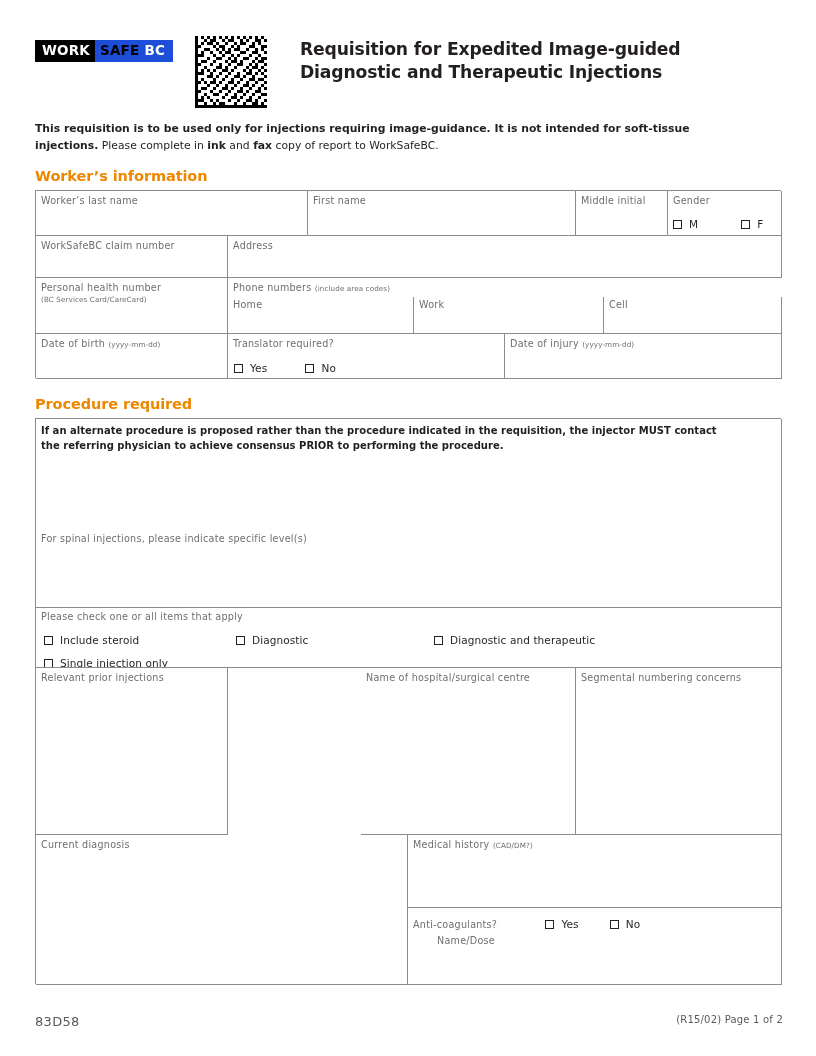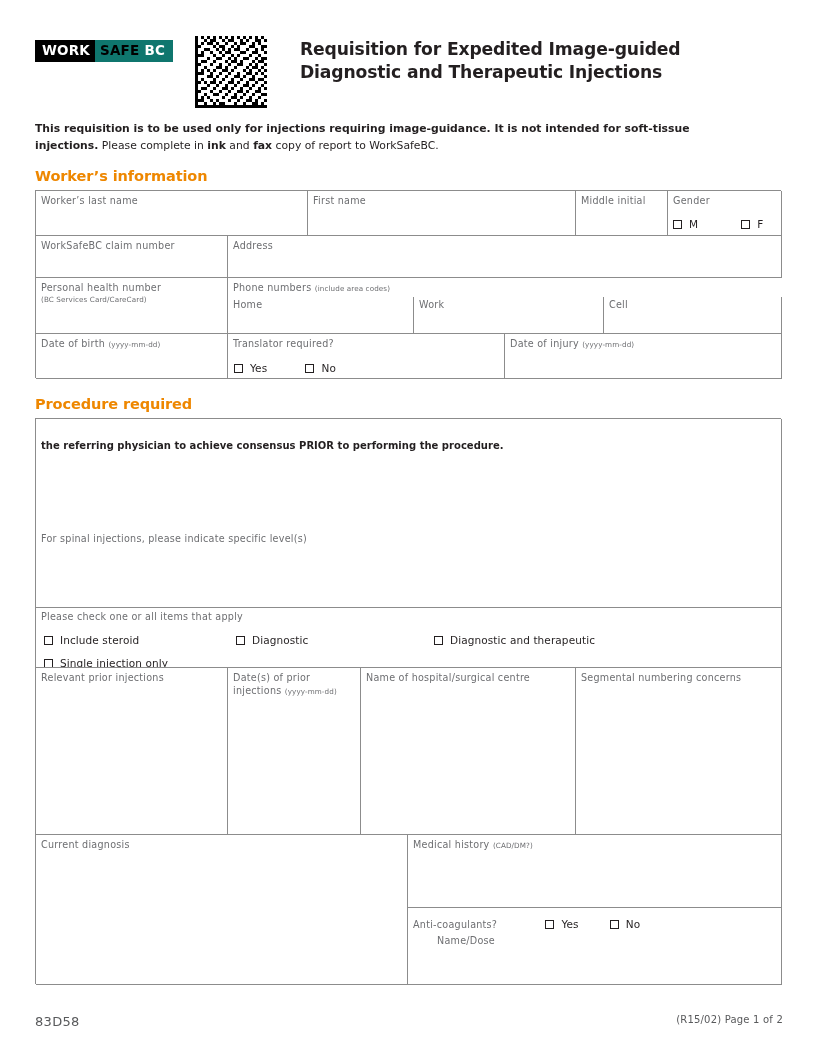--- a/index.html
+++ b/index.html
@@ -41,21 +41,21 @@
   }
   .logo-work {
     background: #000000;
     color: #ffffff;
     padding: 2px 5px 2px 7px;
     display: flex;
     align-items: center;
     line-height: 1;
   }
   .logo-safebc {
-    background: #0f766e;
+    background: #1d4ed8;
     color: #ffffff;
     padding: 2px 7px 2px 5px;
     display: flex;
     align-items: center;
     line-height: 1;
     flex: 1;
   }
   .logo-safe { color: #000000; margin-right: 5px; }
   .logo-bc { color: #ffffff; }
 
@@ -477,21 +477,21 @@
       <span class="lbl"><span>Date of injury</span> <span class="sub">(yyyy-mm-dd)</span></span>
     </div>
   </div>
 
   <div class="sec-head" id="sec-procedure">Procedure required</div>
 
   <div class="tbl" style="left:35px; top:418px; width:746px; height:566px;">
 
     <div class="cell" style="left:0; top:0; width:746px; height:189px; padding:5px 0 0 5px;">
       <div class="notice">
-        <br>
+        <span>If an alternate procedure is proposed rather than the procedure indicated in the requisition, the injector MUST contact</span><br>
         <span>the referring physician to achieve consensus PRIOR to performing the procedure.</span>
       </div>
       <div style="height:18px"></div>
       <div style="height:62px"></div>
       <span class="lbl">For spinal injections, please indicate specific level(s)</span>
     </div>
 
     <div class="cell" style="left:0; top:189px; width:746px; height:60px; padding:3px 0 0 5px;">
       <span class="lbl">Please check one or all items that apply</span>
 
@@ -507,23 +507,20 @@
       <div class="cbrow" style="left:8px; top:44px;">
         <span class="cb"></span><span class="cbtext">Single injection only</span>
       </div>
       <div class="cbrow" style="left:200px; top:52px;">
         <span class="cb"></span><span class="cbtext">Up to three injections</span>
       </div>
     </div>
 
     <div class="cell" style="left:0; top:249px; width:192px; height:167px;">
       <span class="lbl">Relevant prior injections</span>
-    </div>
-    <div class="cell" style="left:192px; top:249px; width:133px; height:167px;">
-      <span class="lbl"><span>Date(s) of prior</span><br><span>injections</span> <span class="sub">(yyyy-mm-dd)</span></span>
     </div>
     <div class="cell" style="left:325px; top:249px; width:215px; height:167px;">
       <span class="lbl">Name of hospital/surgical centre</span>
     </div>
     <div class="cell" style="left:540px; top:249px; width:206px; height:167px;">
       <span class="lbl">Segmental numbering concerns</span>
     </div>
 
     <div class="cell" style="left:0; top:416px; width:372px; height:150px;">
       <span class="lbl">Current diagnosis</span>

